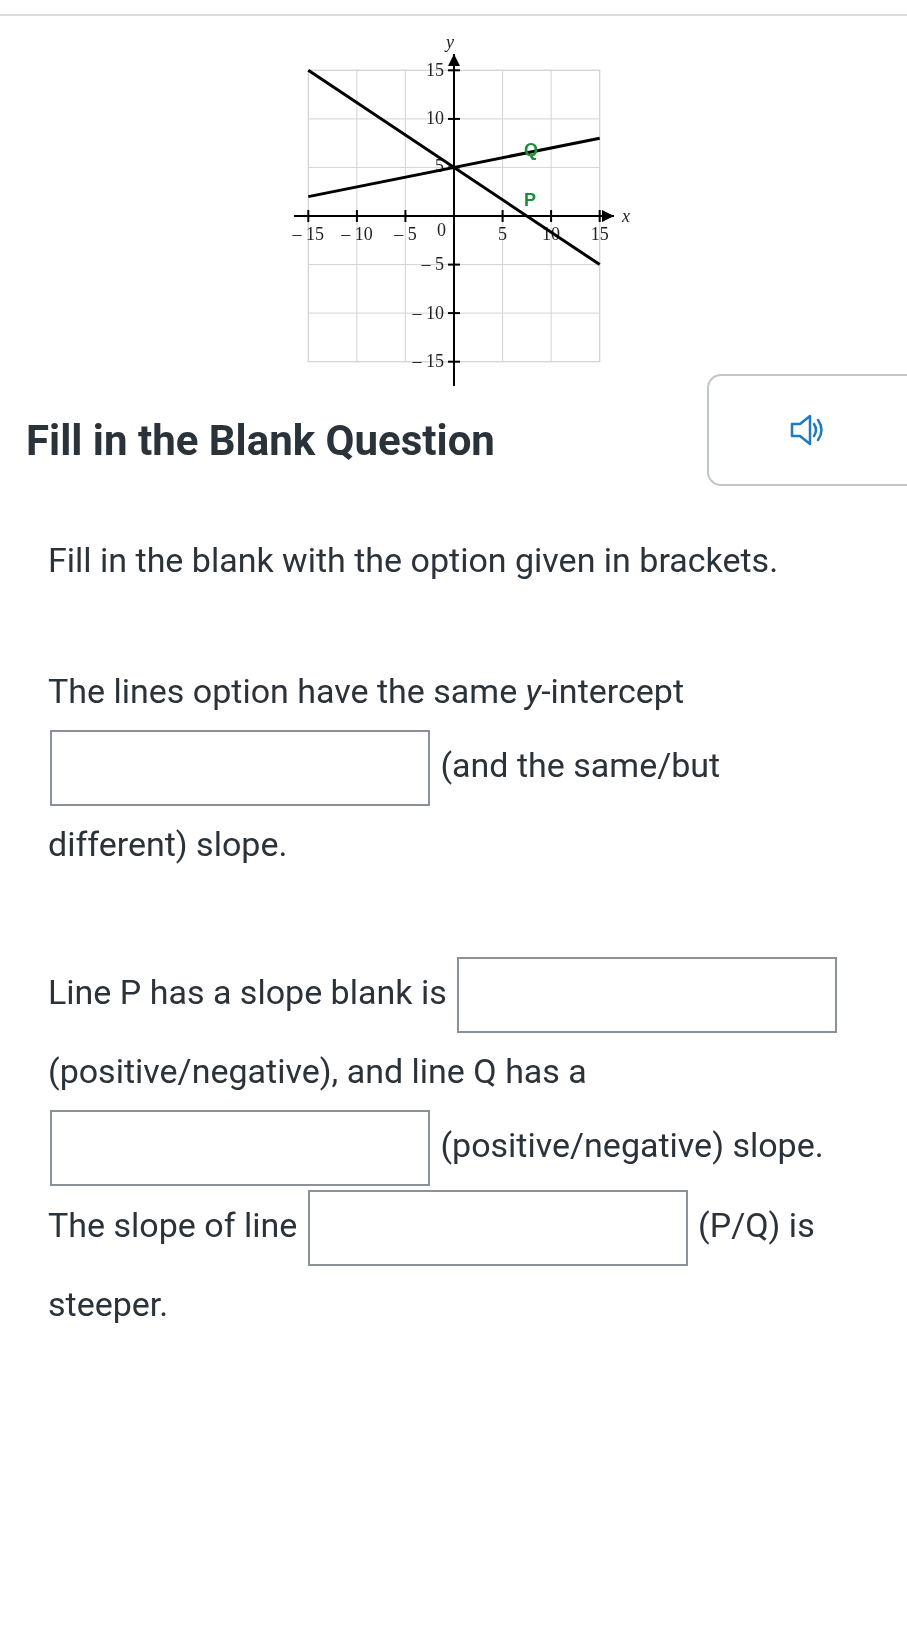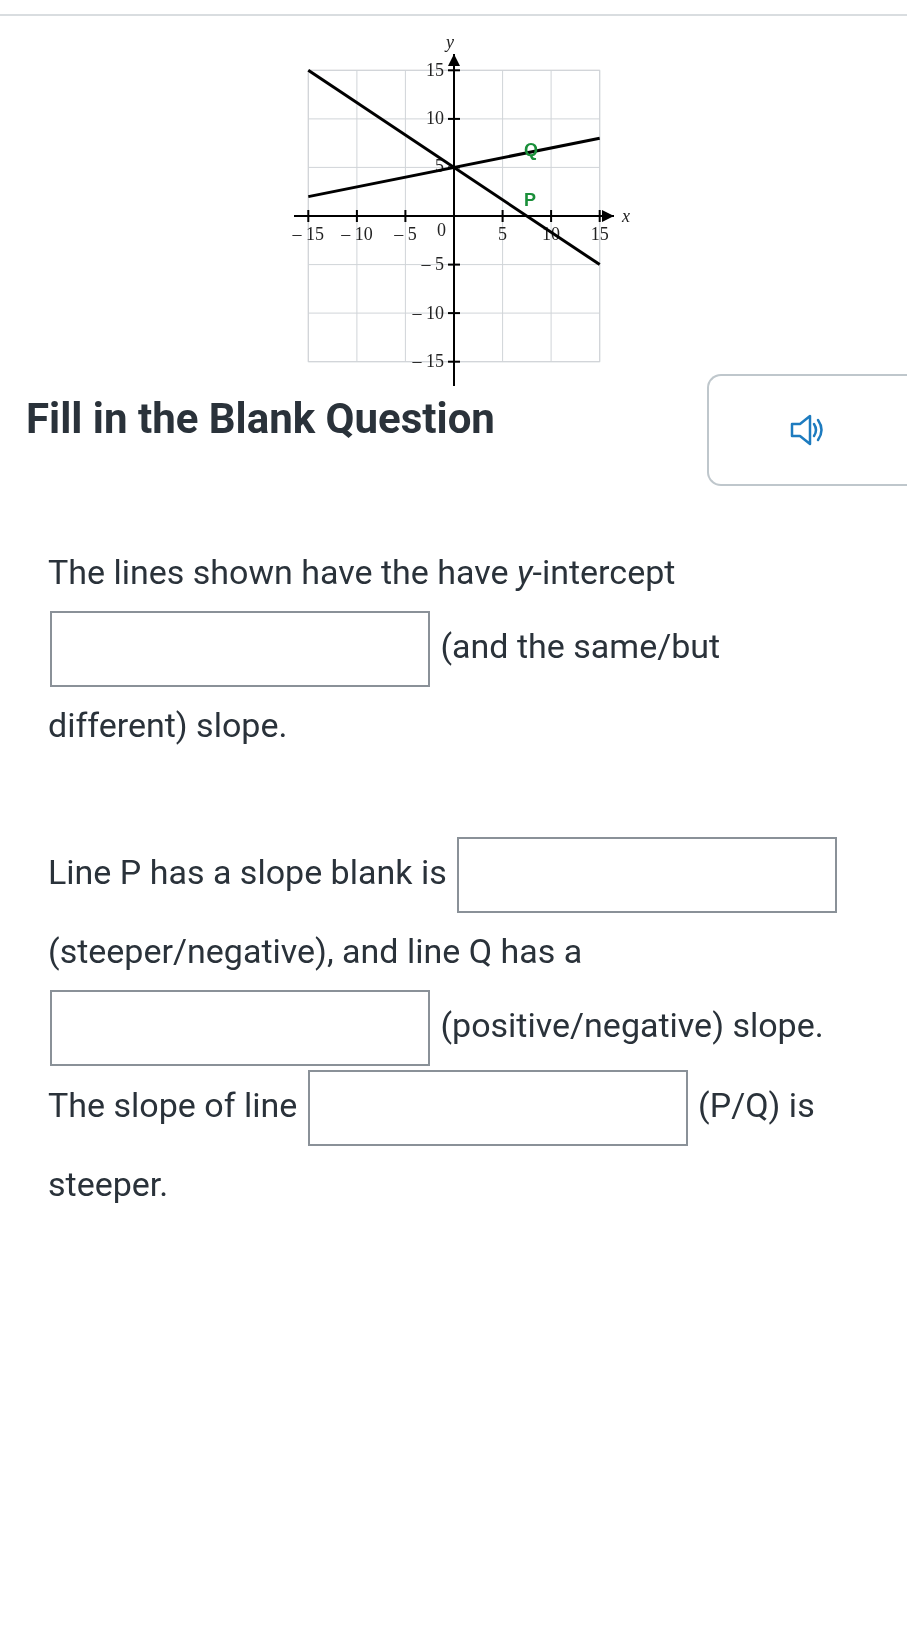--- a/index.html
+++ b/index.html
@@ -34,21 +34,21 @@
   }
   .point-label {
     font-family: Arial, sans-serif;
     font-weight: bold;
     font-size: 18px;
     fill: #1a8f3a;
   }
 
   .question-row {
     display: flex;
-    align-items: flex-start;
+    align-items: center;
     justify-content: space-between;
     padding: 0 26px 0 26px;
   }
   .question-title {
     font-size: 42px;
     font-weight: 700;
     color: #2a323a;
     margin: 0;
     line-height: 1.1;
   }
@@ -176,27 +176,28 @@
   <div class="audio-btn" role="button" aria-label="Read aloud">
     <svg width="48" height="48" viewBox="0 0 48 48">
       <path d="M8 18 H16 L26 10 V38 L16 30 H8 Z" fill="none" stroke="#1d7bbf" stroke-width="2.5" stroke-linejoin="round"></path>
       <path d="M30 18 Q34 24 30 30" fill="none" stroke="#1d7bbf" stroke-width="2.5" stroke-linecap="round"></path>
       <path d="M34 14 Q41 24 34 34" fill="none" stroke="#1d7bbf" stroke-width="2.5" stroke-linecap="round"></path>
     </svg>
   </div>
 </div>
 
 <div class="body">
+  <div class="para">Fill in the blank with the option given in brackets.</div>
 
   <div class="flow">
-    <span>The lines shown have the have </span><span class="italic">y</span><span>-intercept </span>
+    <span>The lines option have the same </span><span class="italic">y</span><span>-intercept </span>
     <input type="text" class="blank" style="">
     <span>(and the same/but different) slope.</span>
     <br><br>
     <span>Line P has a slope blank is </span>
     <input type="text" class="blank" style="">
-    <span>(steeper/negative), and line Q has a </span>
+    <span>(positive/negative), and line Q has a </span>
     <input type="text" class="blank" style="">
     <span>(positive/negative) slope. The slope of line </span>
     <input type="text" class="blank" style="">
     <span>(P/Q) is steeper.</span>
   </div>
 </div>
 
 </body></html>

